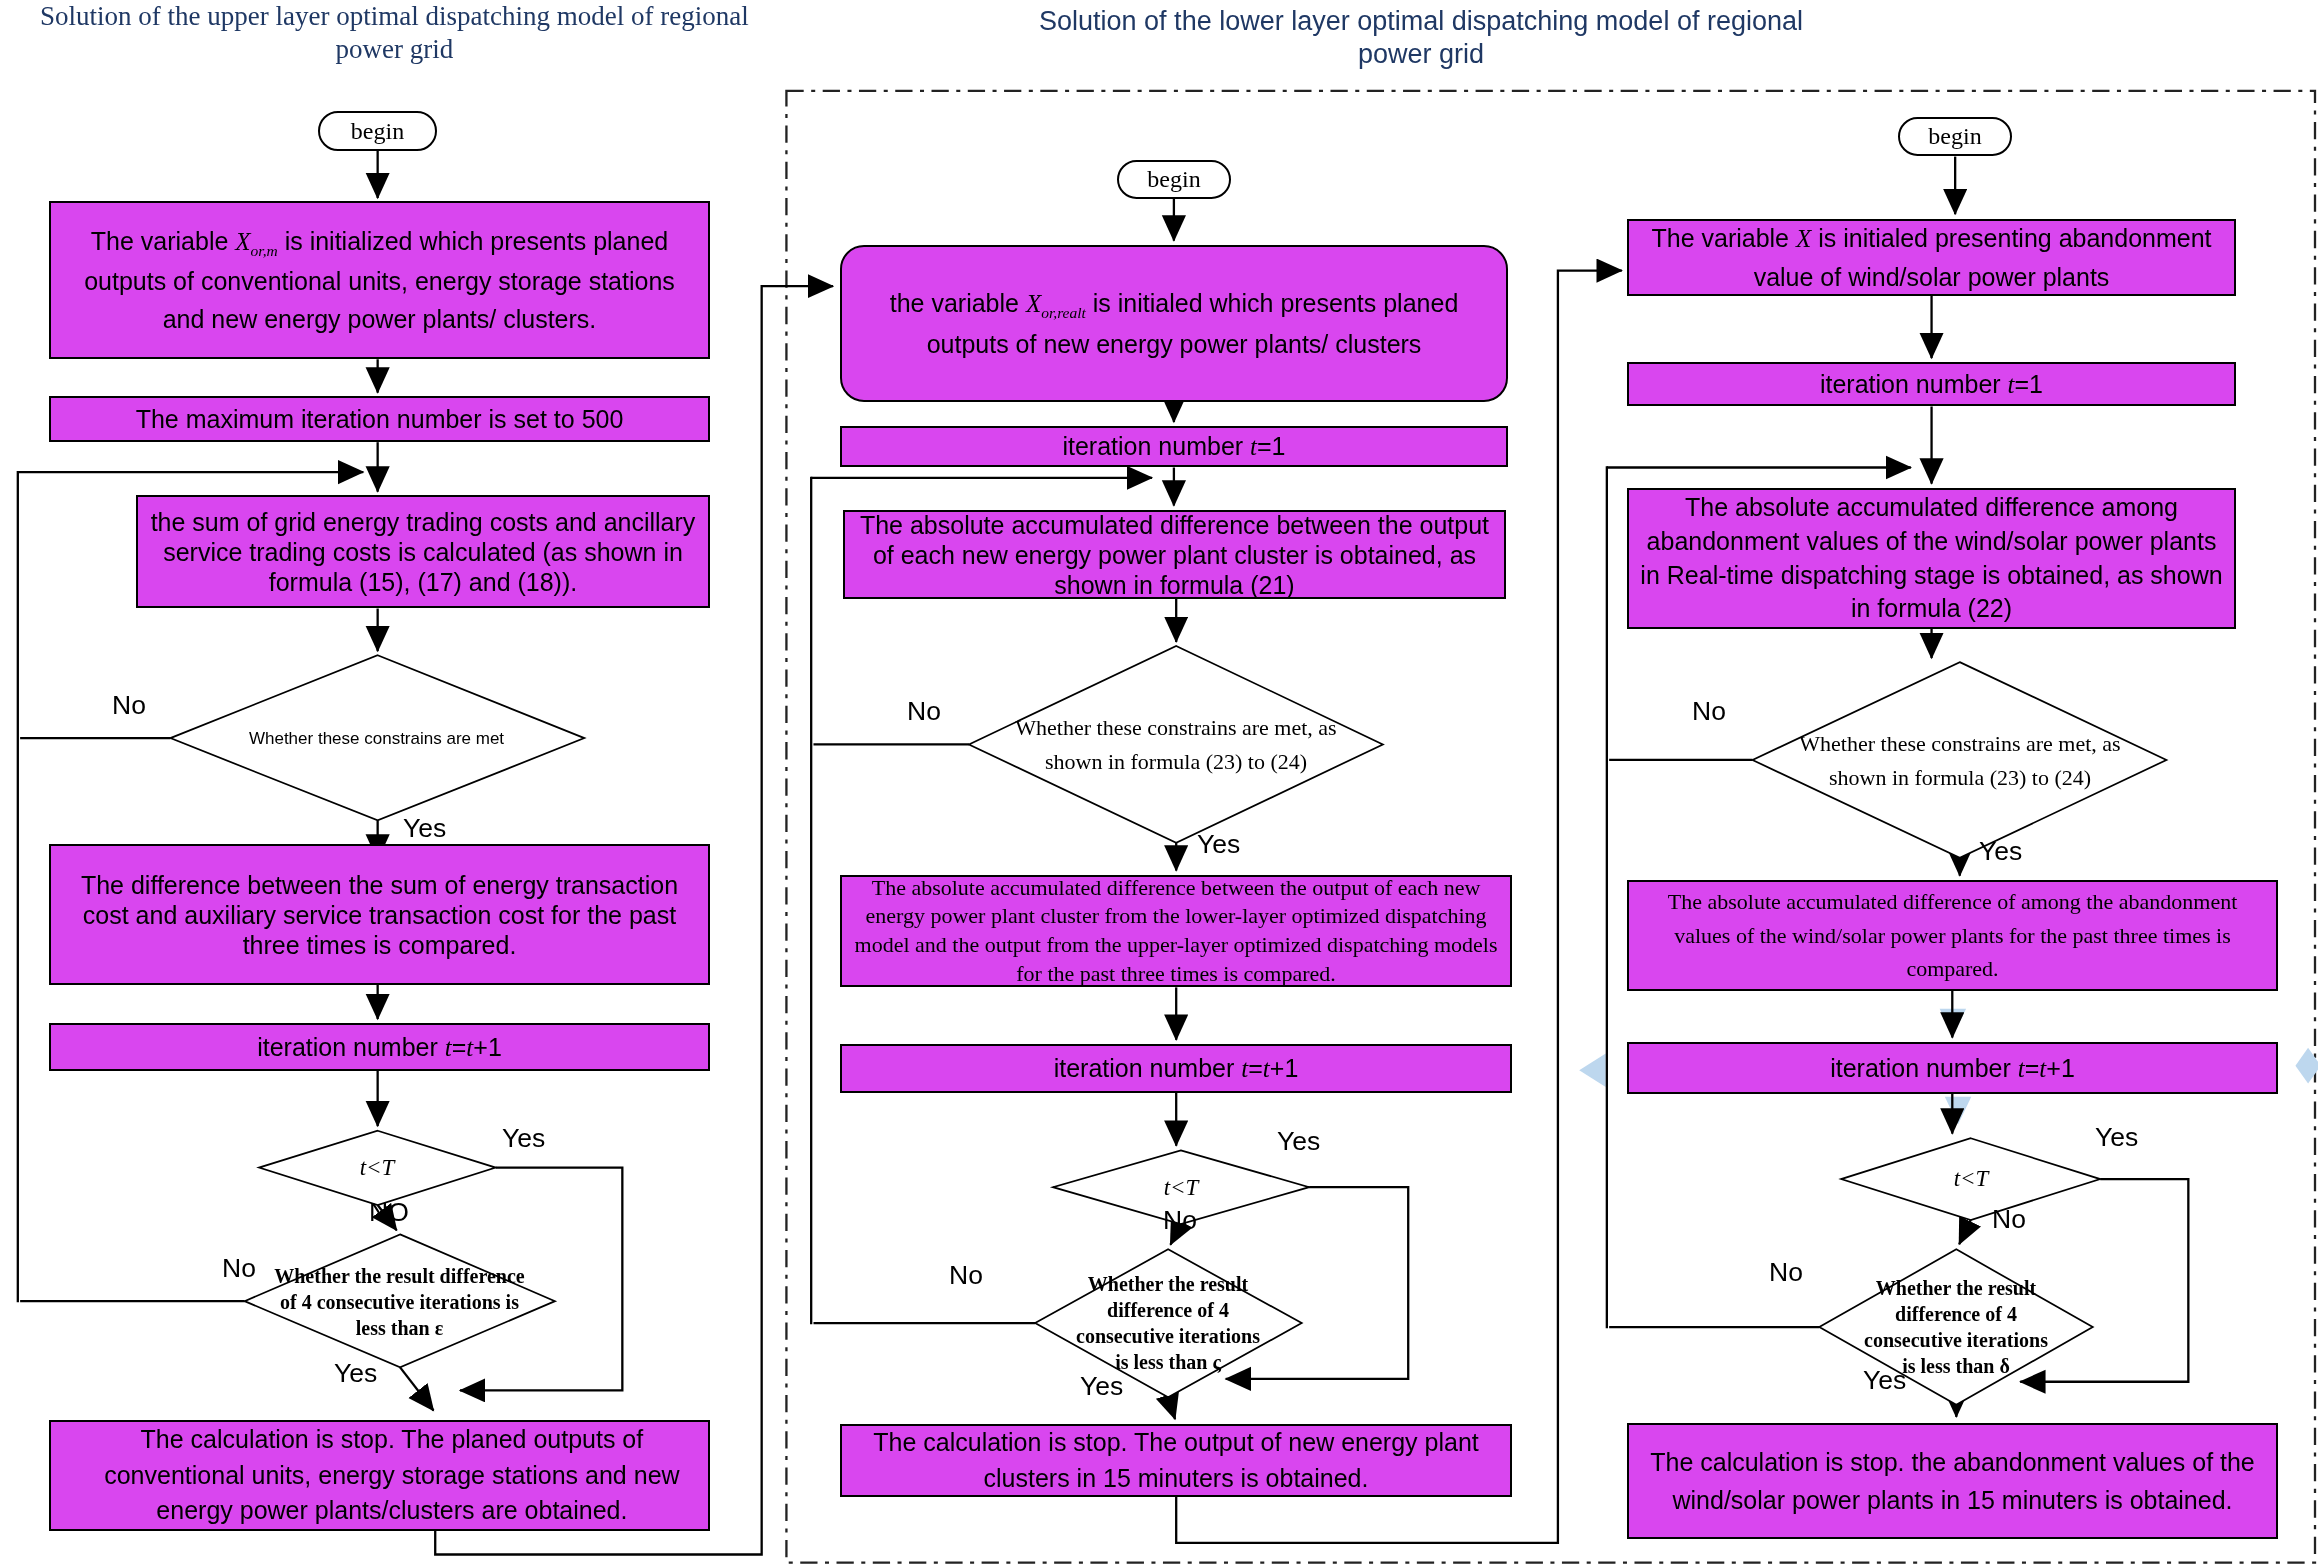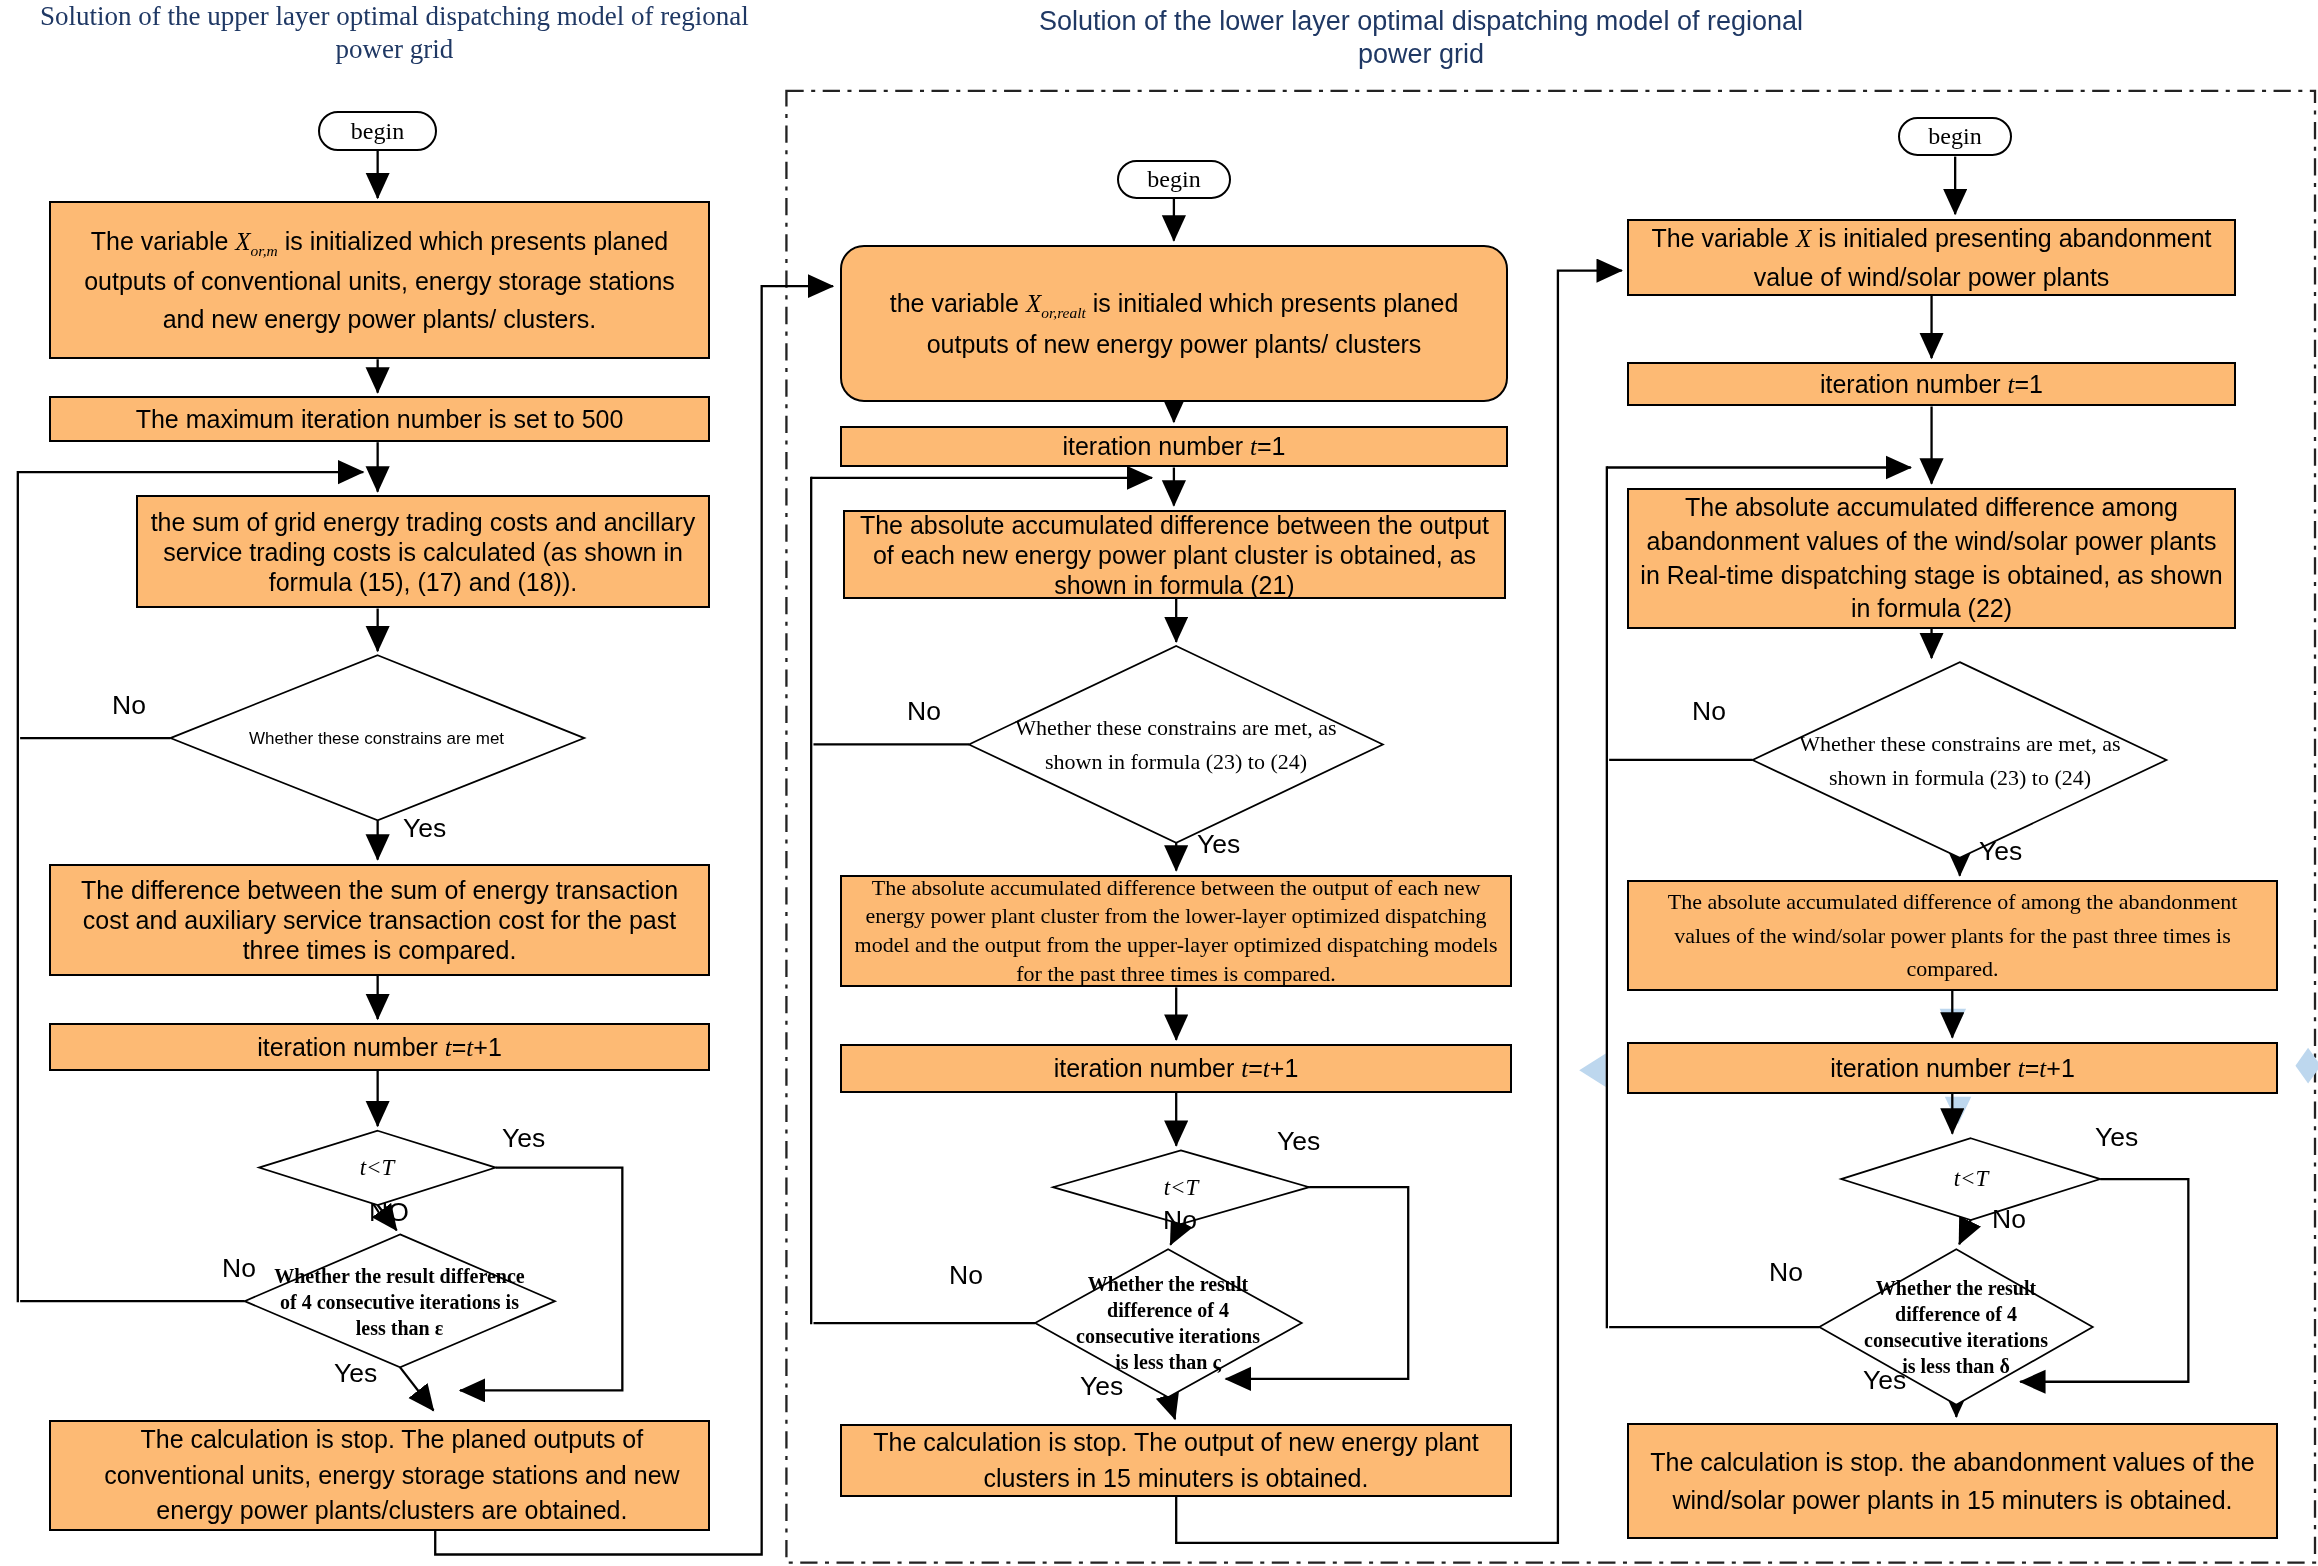--- a/index.html
+++ b/index.html
@@ -1,21 +1,21 @@
 <!DOCTYPE html>
 <html style="font-size:9.2px"><head>
 <meta charset="utf-8">
 <style>
   html,body{margin:0;padding:0;background:#ffffff;}
   body{position:relative;width:2319px;height:1566px;overflow:hidden;
        font-family:"Liberation Sans",sans-serif;color:#000;}
   #wires{position:absolute;left:0;top:0;z-index:1;}
   .title{position:absolute;z-index:3;text-align:center;color:#1F3864;
          font-size:27px;line-height:1.22;font-family:"Liberation Sans",sans-serif;}
-  .box{position:absolute;z-index:2;background:#fdba74;border:2.3px solid #000;
+  .box{position:absolute;z-index:2;background:#d946ef;border:2.3px solid #000;
        box-sizing:border-box;display:flex;align-items:center;justify-content:center;
        text-align:center;font-size:25px;padding:1.2px 9.2px;}
   .begin{position:absolute;z-index:2;background:#fff;border:2.9px solid #000;border-radius:23px;
        box-sizing:border-box;display:flex;align-items:center;justify-content:center;
        font-family:"Liberation Serif",serif;font-size:24px;}
   .dtext{position:absolute;z-index:3;display:flex;align-items:center;justify-content:center;
        text-align:center;background:transparent;}
   .label{position:absolute;z-index:3;font-size:26.5px;background:transparent;}
   .serif{font-family:"Liberation Serif",serif;}
   .bold{font-weight:bold;}
@@ -111,21 +111,21 @@
 <div class="box lh15" style="left:49px;top:201px;width:661px;height:158px;">
   <span><span>The variable </span><span class="mvar">X</span><sub class="msub">or,m</sub><span> is initialized which presents planed outputs of conventional units, energy storage stations and new energy power plants/ clusters.</span></span>
 </div>
 
 <div class="box lh12" style="left:49px;top:396px;width:661px;height:46px;">The maximum iteration number is set to 500</div>
 
 <div class="box lh12" style="left:136px;top:495px;width:574px;height:113px;">the sum of grid energy trading costs and ancillary service trading costs is calculated (as shown in formula (15), (17) and (18)).</div>
 
 <div class="dtext lh15 fs44" style="left:227px;top:684px;width:299px;height:109px;">Whether these constrains are met</div>
 
-<div class="box lh12" style="left:49px;top:864px;width:661px;height:112px;text-align:center;">The difference between the sum of energy transaction cost and auxiliary service transaction cost for the past three times is compared.</div>
+<div class="box lh12" style="left:49px;top:844px;width:661px;height:141px;text-align:center;">The difference between the sum of energy transaction cost and auxiliary service transaction cost for the past three times is compared.</div>
 
 <div class="box lh12" style="left:49px;top:1023px;width:661px;height:48px;">
   <span><span>iteration number </span><span class="mvar">t</span><span>=</span><span class="mvar">t</span><span>+1</span></span>
 </div>
 
 <div class="dtext serif ital fs40" style="left:331px;top:1149px;width:92px;height:38px;">t&lt;T</div>
 
 <div class="dtext serif bold fs35 lh13" style="left:264px;top:1241px;width:271px;height:121px;">Whether the result difference of 4 consecutive iterations is less than ε</div>
 
 <div class="box lh14" style="left:49px;top:1420px;width:661px;height:111px;padding-left:34px;">The calculation is stop. The planed outputs of conventional units, energy storage stations and new energy power plants/clusters are obtained.</div>

